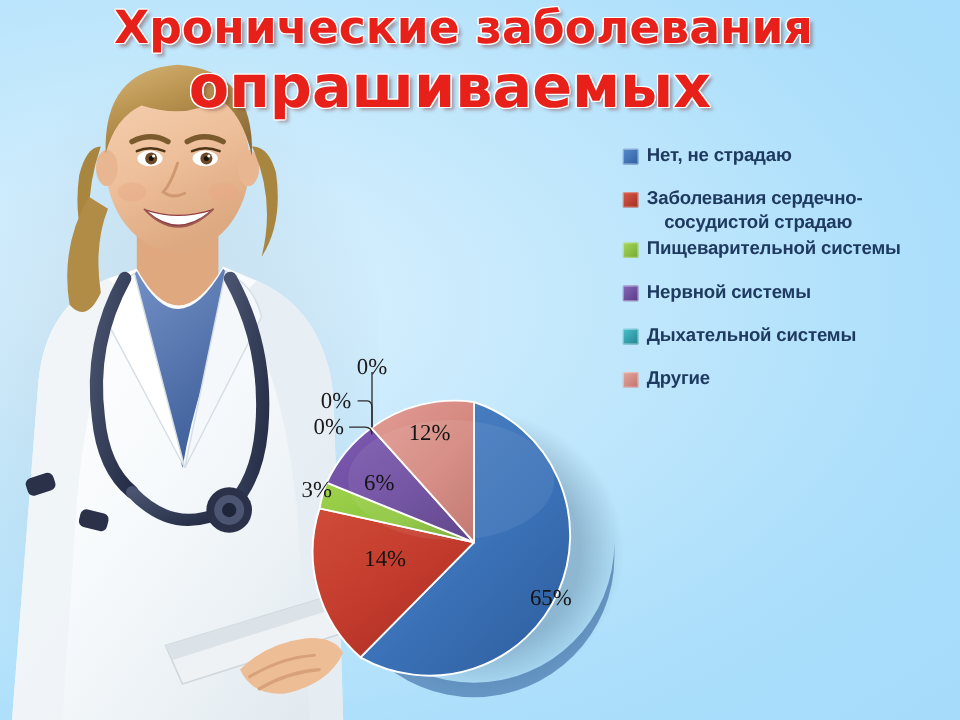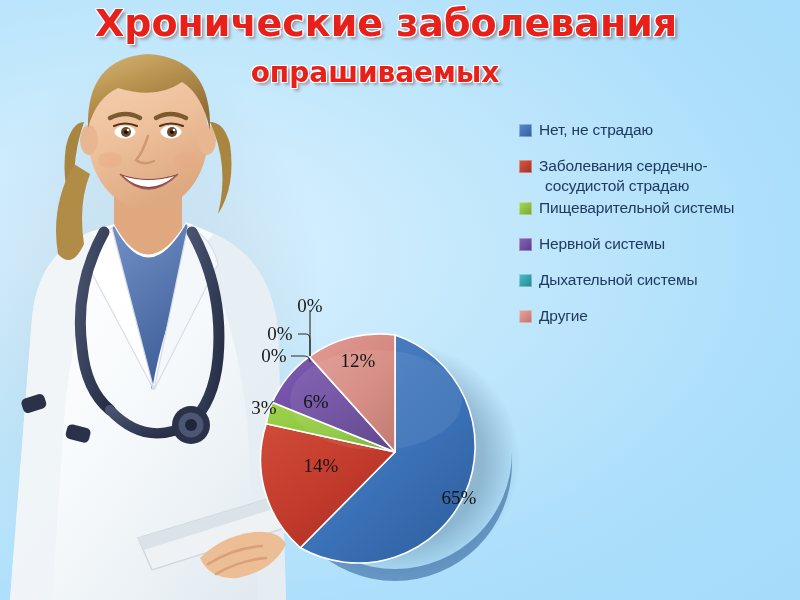--- a/index.html
+++ b/index.html
@@ -39,21 +39,21 @@
     font-size: 38px;
     line-height: 50px;
     letter-spacing: 0px;
     color: #e8201a;
     text-shadow:
       1px 0 0 #ffffff, -1px 0 0 #ffffff, 0 1px 0 #ffffff, 0 -1px 0 #ffffff,
       1px 1px 0 #ffffff, -1px -1px 0 #ffffff, 1px -1px 0 #ffffff, -1px 1px 0 #ffffff,
       3px 3px 3px rgba(120,60,60,0.45);
     white-space: nowrap;
   }
-  .title-line.second { font-size: 28px; }
+  .title-line.second { font-size: 49px; }
 
   
   #doctor {
     position: absolute;
     left: -14px;
     top: 18px;
     width: 330px;
     height: 582px;
     z-index: 20;
   }
@@ -93,36 +93,37 @@
     left: 519px;
     top: 120px;
     width: 276px;
     z-index: 35;
   }
   .legend-item {
     display: flex;
     align-items: flex-start;
     margin-bottom: 16px;
   }
-  .legend-item.tight { margin-bottom: 2px; }
+  .legend-item.tight { margin-bottom: 2px; text-align: center; }
   .legend-swatch {
     flex: 0 0 auto;
     width: 13px;
     height: 13px;
     margin-top: 4px;
     margin-right: 7px;
     border-radius: 1px;
     box-shadow: inset 0 0 0 1px rgba(255,255,255,0.35);
   }
   .legend-text {
     font-family: "Liberation Sans", sans-serif;
     font-size: 15.5px;
     line-height: 20px;
     color: #1f3a60;
     letter-spacing: -0.15px;
+    font-weight: bold;
   }
   .legend-text .second-line { display: block; padding-left: 6px; }
 </style>
 </head>
 <body>
 
 <div id="slide">
 
   <div id="doctor">
     <svg width="330" height="582" viewBox="0 0 330 582" xmlns="http://www.w3.org/2000/svg">

